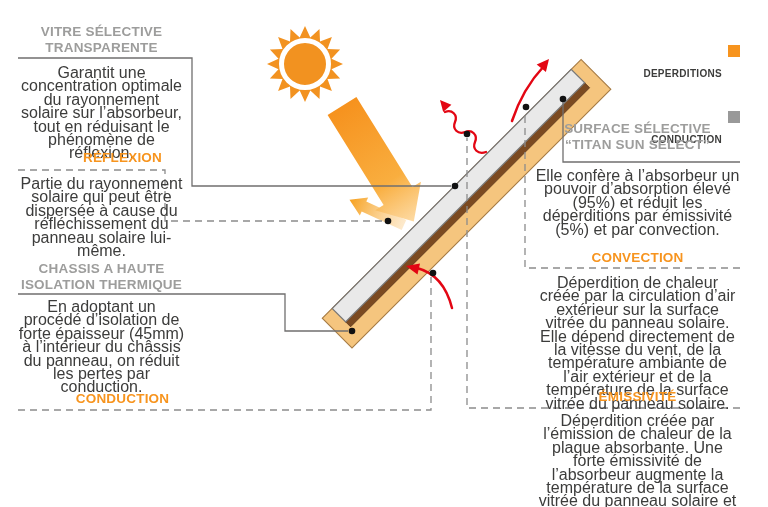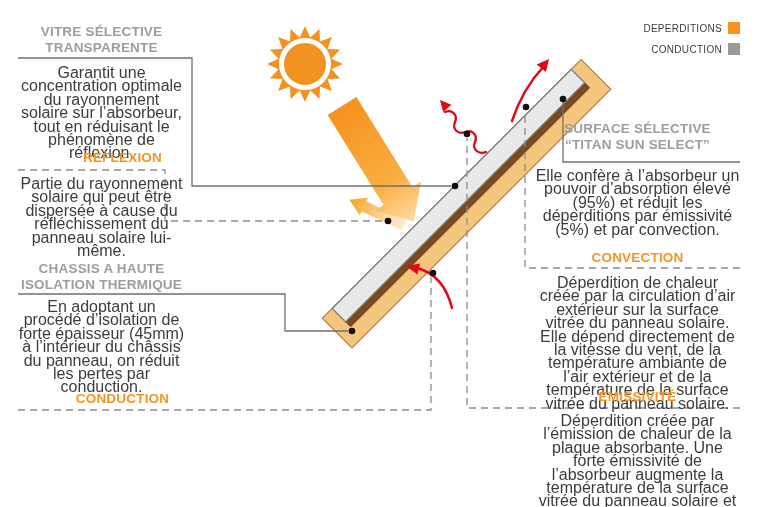--- a/index.html
+++ b/index.html
@@ -9,21 +9,21 @@
   }
   .abs{position:absolute;}
   .h{font-weight:bold;font-size:13.5px;line-height:15.5px;letter-spacing:.2px;white-space:pre-line;}
   .h-gray{color:#9D9D9C;}
   .h-orange{color:#F7941E;padding-left:21px;}
   .body-text{font-size:16px;line-height:13.4px;color:#3C3C3B;}
   .left-block{left:18px;width:167px;text-align:center;}
   .right-block{right:28px;width:205px;text-align:center;}
   .legend{right:28px;top:22px;display:flex;flex-direction:column;gap:9px;align-items:flex-end;}
   .legend-row{display:flex;align-items:center;gap:6px;}
-  .legend-label{font-size:10px;font-weight:normal;color:#3C3C3B;letter-spacing:.3px;}
+  .legend-label{font-size:10px;font-weight:bold;color:#3C3C3B;letter-spacing:.3px;margin-top:46px;}
   .sq{width:12px;height:12px;display:inline-block;}
   .sq-orange{background:#F7941E;}
   .sq-gray{background:#999999;}
   svg{position:absolute;left:0;top:0;}
 </style>
 </head>
 <body>
 
 <div class="stage">
 

